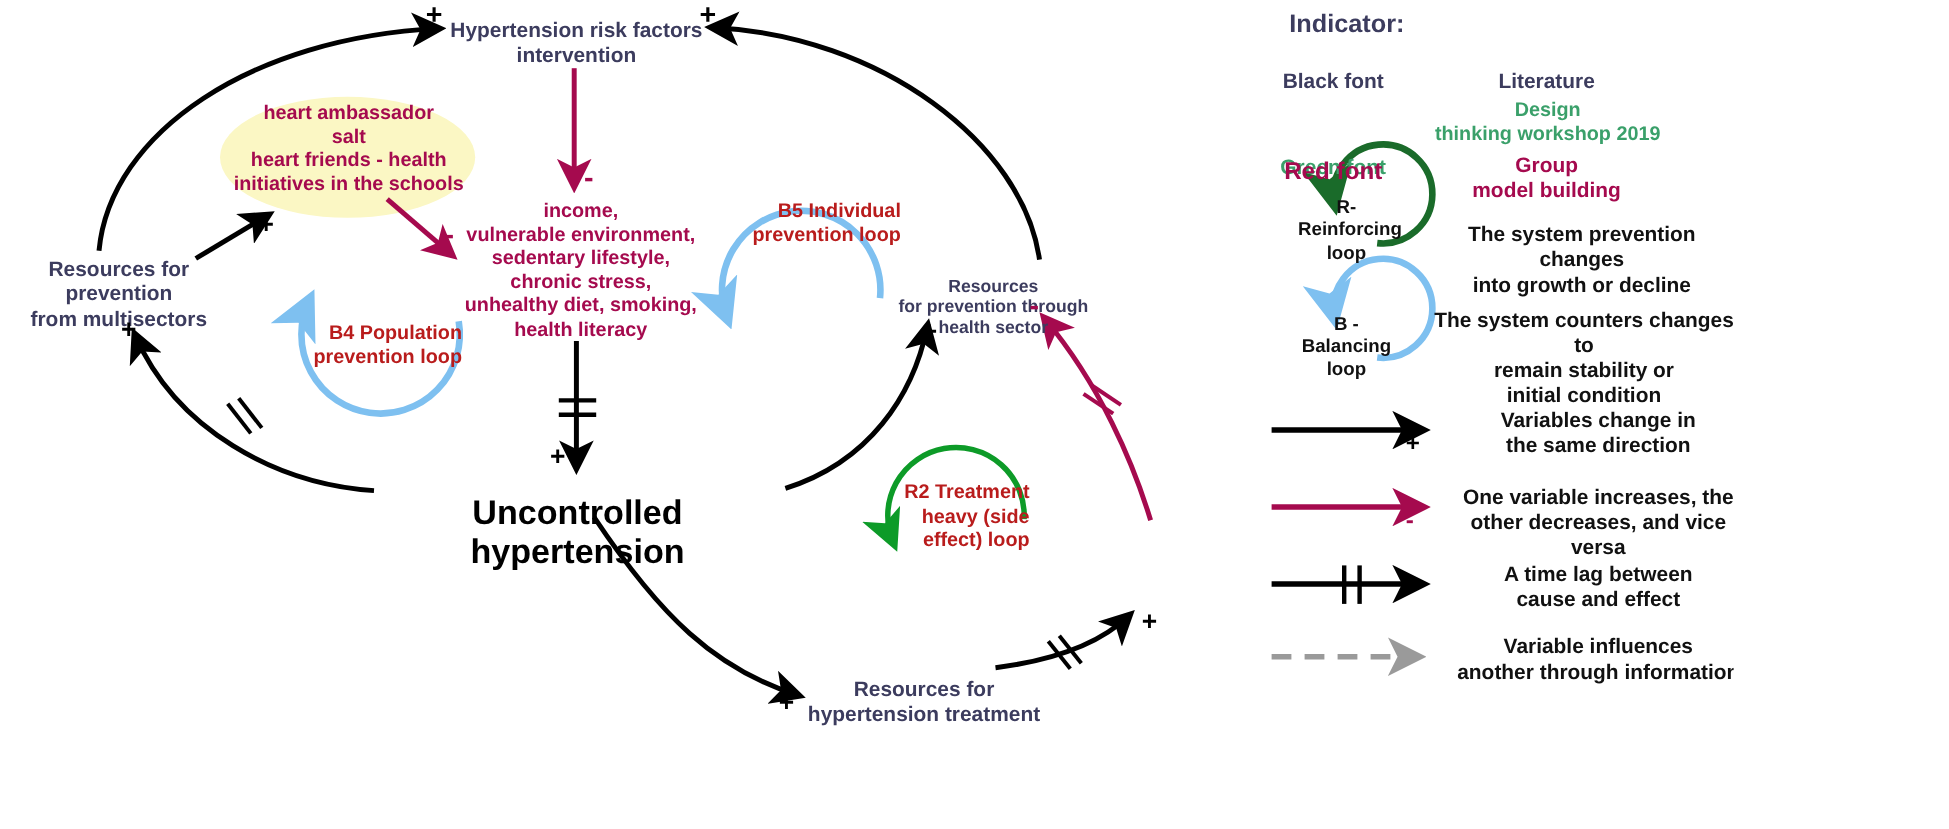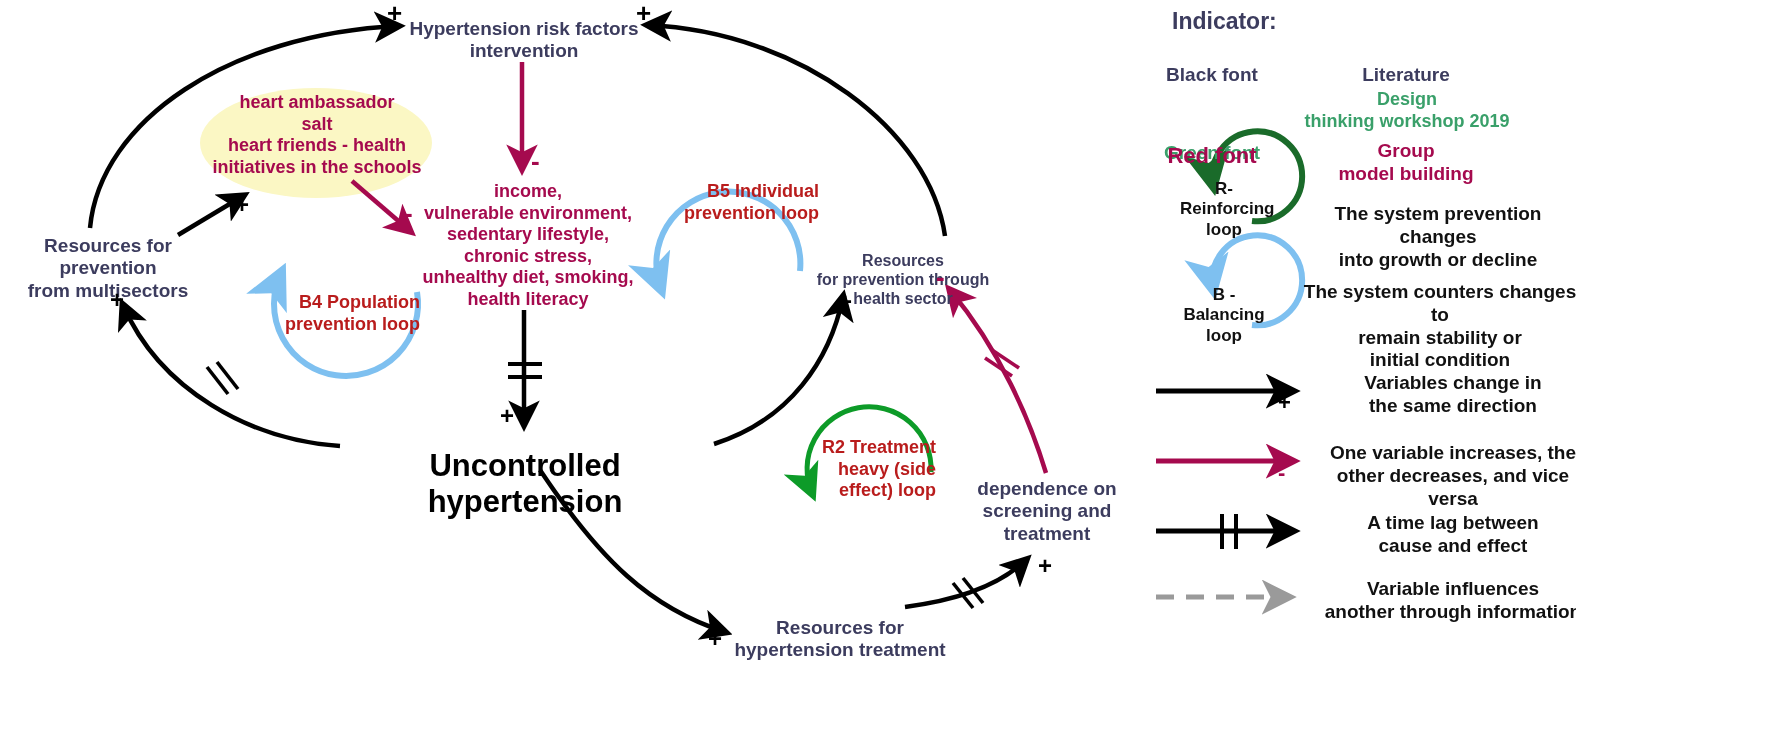--- a/index.html
+++ b/index.html
@@ -103,23 +103,20 @@
   <div class="node" style="left:404px;top:18px;width:240px;font-size:19px;white-space:pre-line;">Hypertension risk factors
 intervention</div>
 
   <div class="node" style="left:0px;top:235px;width:216px;font-size:19px;white-space:pre-line;">Resources for prevention
 from multisectors</div>
 
   <div class="node" style="left:790px;top:211px;width:226px;font-size:16px;white-space:pre-line;margin-top:41px;">Resources
 for prevention through
 health sector</div>
 
-  <div class="node" style="left:970px;top:478px;width:154px;font-size:19px;white-space:pre-line;">dependence on
-screening and
-treatment</div>
 
   <div class="node" style="left:722px;top:617px;width:236px;font-size:19px;white-space:pre-line;">Resources for
 hypertension treatment</div>
 
   <div class="bigtitle" style="left:330px;top:448px;width:390px;font-size:31px;">Uncontrolled hypertension</div>
 
   <div class="redtext" style="left:404px;top:181px;width:248px;font-size:18px;white-space:pre-line;">income,
 vulnerable environment,
 sedentary lifestyle,
 chronic stress,

